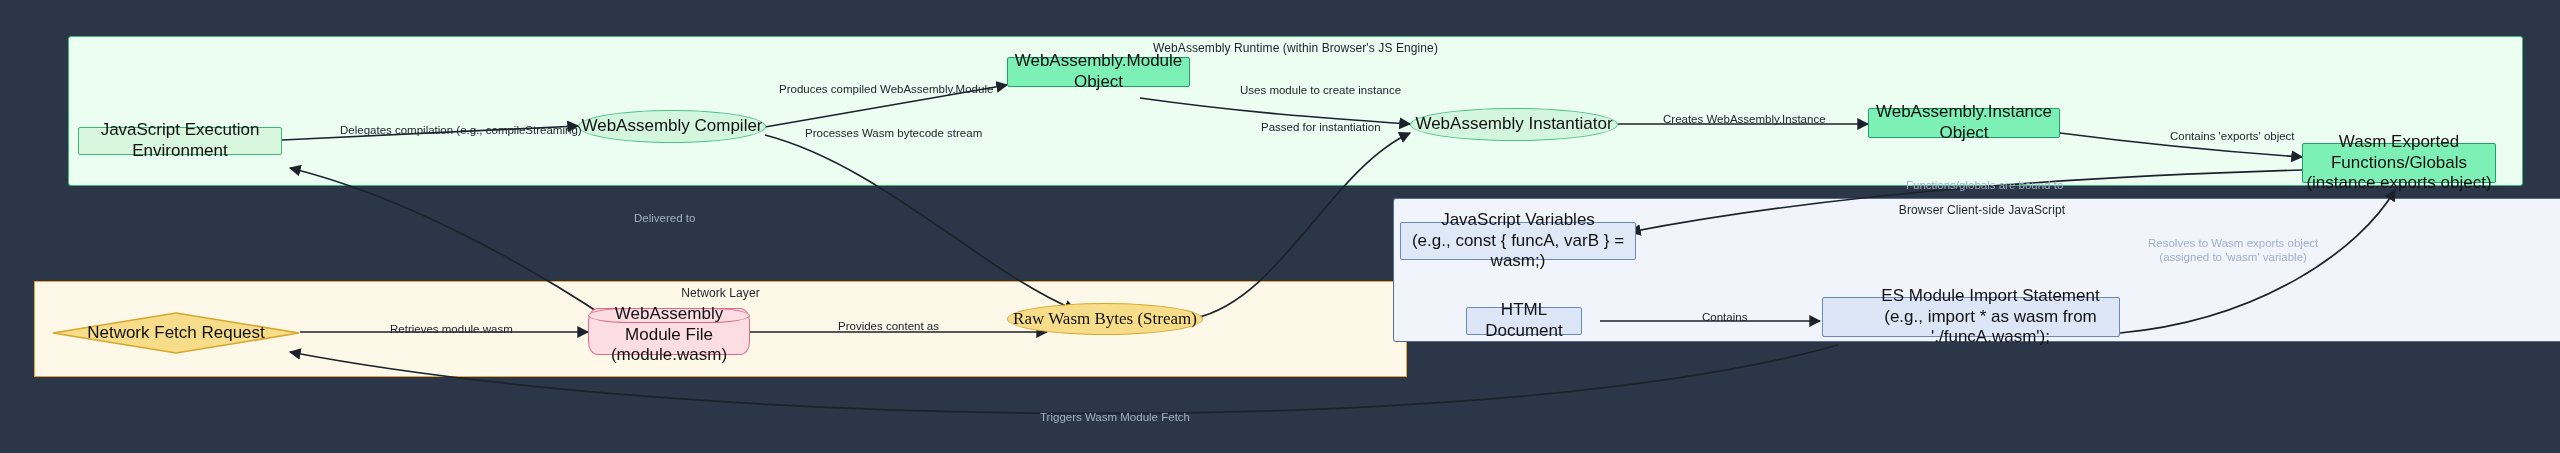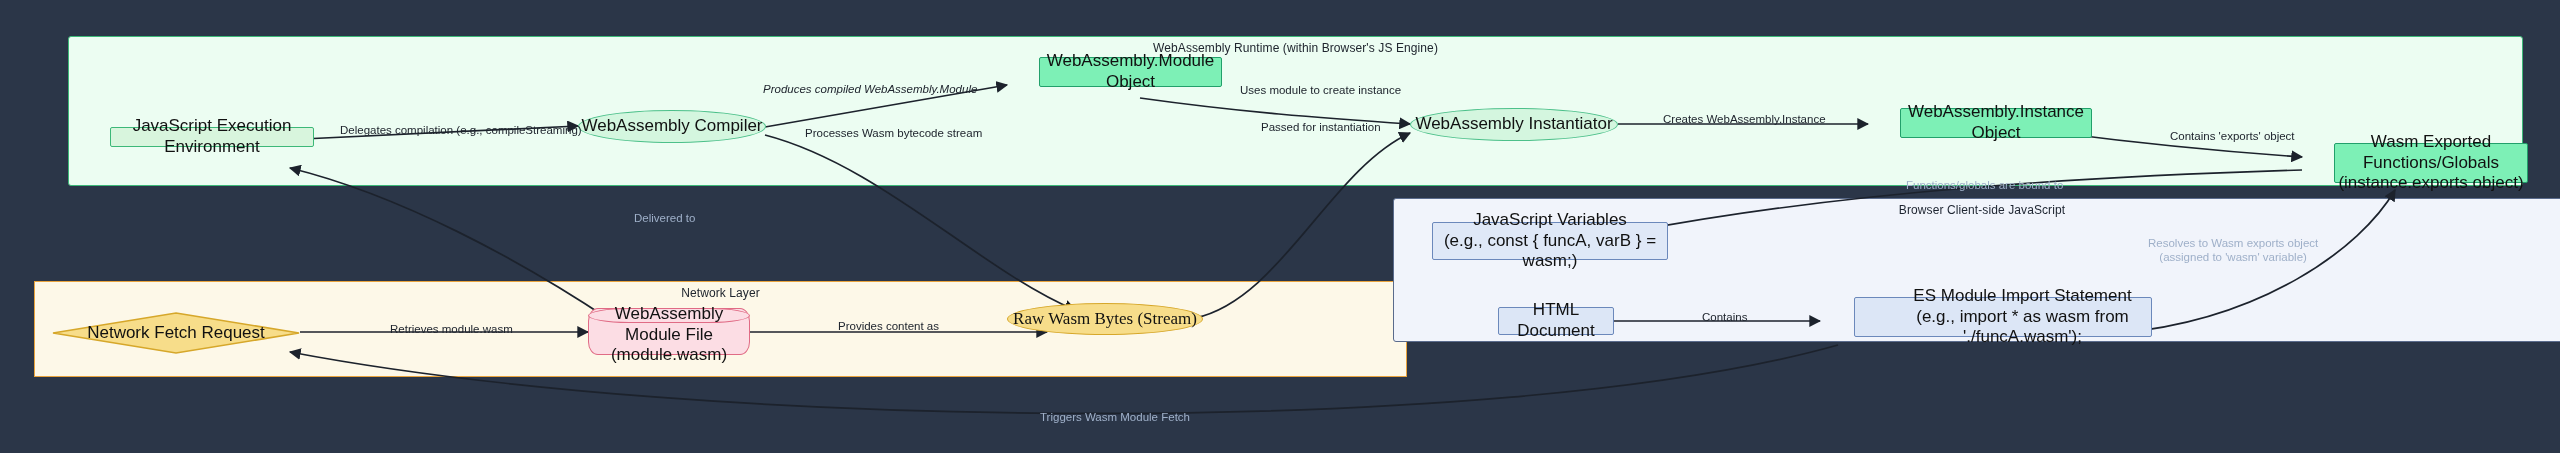--- a/index.html
+++ b/index.html
@@ -14,21 +14,21 @@
       background:#ecfdf2;border:1.6px solid #3cb878;border-radius:3px;}
   #cluster-network{left:34px;top:281px;width:1373px;height:96px;
       background:#fdf8e8;border:1.6px solid #e8a33d;border-radius:0;}
   #cluster-browser{left:1393px;top:198px;width:1178px;height:144px;
       background:#f1f4fb;border:1.6px solid #5a6b8c;border-radius:3px;}
   #cluster-browser .cl-title{color:#1d2430;}
 
   .node{position:absolute;box-sizing:border-box;display:flex;align-items:center;
         justify-content:center;text-align:center;color:#111;line-height:1.22;
         font-size:17px;}
-  .rect{border-radius:2px;margin-left:32px;}
+  .rect{border-radius:2px;}
   .ell{border-radius:50%;}
 
   .n-green-l{background:#d8f5dd;border:1.4px solid #3cb878;}
   .n-green-s{background:#7df0b6;border:1.4px solid #22a06b;}
   .n-ell-green{background:#d4f6df;border:1.4px solid #4cc08a;}
   .n-yellow{background:#f7dd8a;border:1.4px solid #d6a72a;}
   .n-blue{background:#dfe8f7;border:1.4px solid #6b88bb;}
   .n-blue2{background:#dce6f6;border:1.4px solid #6b88bb;}
 
   .cyl{position:absolute;box-sizing:border-box;background:#fcdde4;
@@ -95,21 +95,21 @@
       <path d="M750,332 L1047,332" marker-end="url(#ah)"></path>
 
       <path d="M1600,321 L1820,321" marker-end="url(#ah)"></path>
 
       <path d="M2120,333 C2260,320 2360,250 2395,190" marker-end="url(#ah)"></path>
 
       <path d="M1838,345 C1500,440 700,430 290,352" marker-end="url(#ah)"></path>
     </g>
   </svg>
 
-  <div class="node rect n-green-l" style="left:78px;top:127px;width:204px;height:20px;">
+  <div class="node rect n-green-l" style="left:78px;top:127px;width:204px;height:28px;">
     <span>JavaScript Execution Environment</span>
   </div>
 
   <div class="node ell n-ell-green" style="left:578px;top:110px;width:188px;height:33px;">
     <span>WebAssembly Compiler</span>
   </div>
 
   <div class="node rect n-green-s" style="left:1007px;top:57px;width:183px;height:30px;">
     <span>WebAssembly.Module Object</span>
   </div>
@@ -151,21 +151,21 @@
   <div class="node rect n-blue2" style="left:1466px;top:307px;width:116px;height:28px;">
     <span>HTML Document</span>
   </div>
 
   <div class="node rect n-blue2" style="left:1822px;top:297px;width:298px;height:40px;flex-direction:column;padding-left:39px;">
     <span>ES Module Import Statement</span>
     <span>(e.g., import * as wasm from './funcA.wasm');</span>
   </div>
 
   <div class="elabel" style="left:340px;top:123px;">Delegates compilation (e.g., compileStreaming)</div>
-  <div class="elabel" style="left:763px;top:82px;font-style:italic;">Produces compiled WebAssembly.Module</div>
+  <div class="elabel" style="left:779px;top:82px;">Produces compiled WebAssembly.Module</div>
   <div class="elabel" style="left:805px;top:126px;">Processes Wasm bytecode stream</div>
   <div class="elabel" style="left:1240px;top:83px;">Uses module to create instance</div>
   <div class="elabel" style="left:1261px;top:120px;">Passed for instantiation</div>
   <div class="elabel" style="left:1663px;top:112px;">Creates WebAssembly.Instance</div>
   <div class="elabel" style="left:2170px;top:129px;">Contains 'exports' object</div>
   <div class="elabel dark" style="left:1906px;top:178px;">Functions/globals are bound to</div>
   <div class="elabel dark" style="left:634px;top:211px;">Delivered to</div>
   <div class="elabel" style="left:390px;top:322px;">Retrieves module.wasm</div>
   <div class="elabel" style="left:838px;top:319px;">Provides content as</div>
   <div class="elabel" style="left:1702px;top:310px;">Contains</div>

